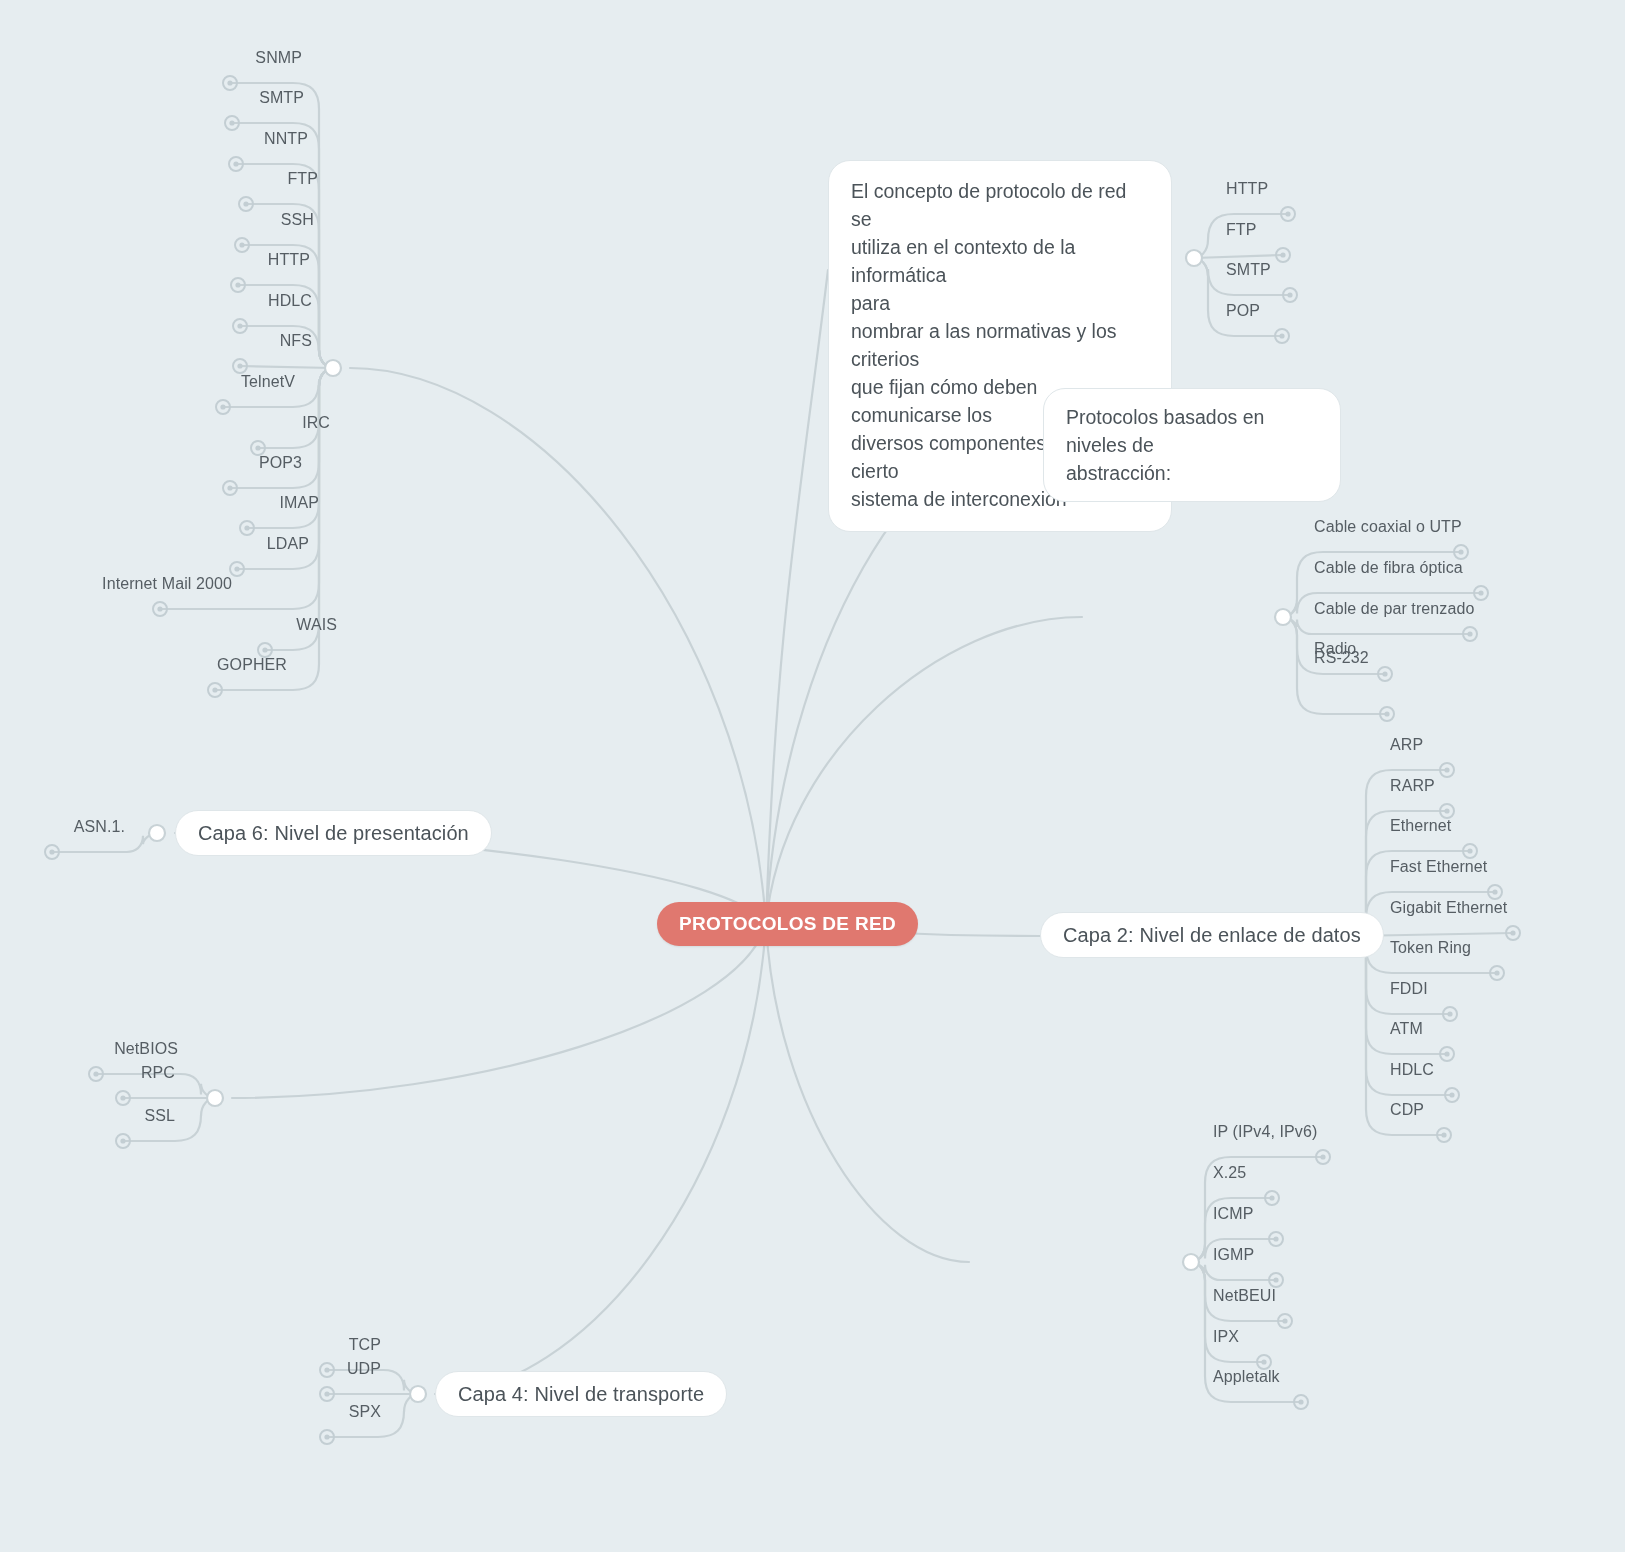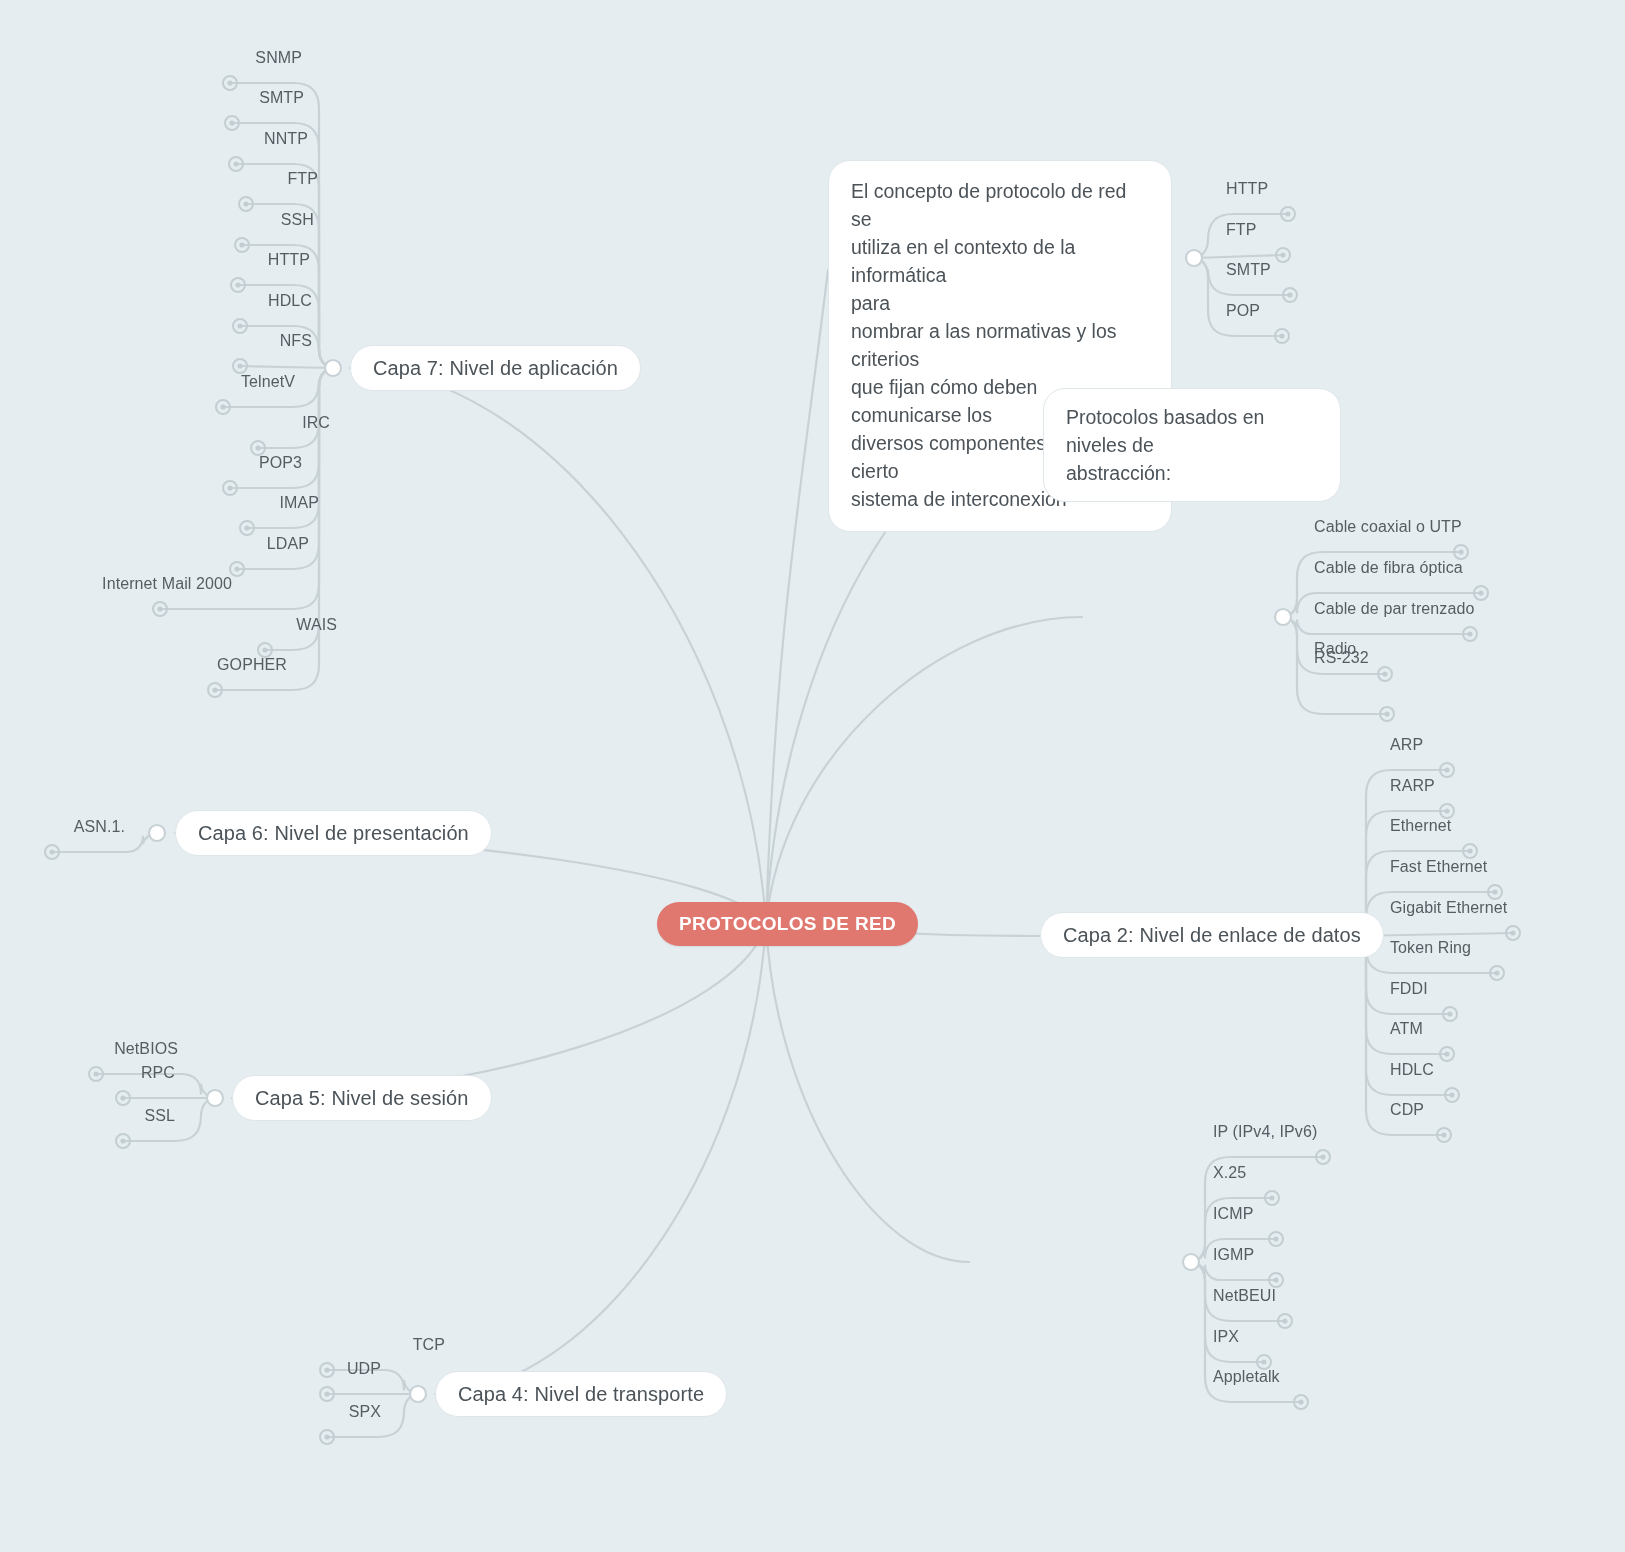--- a/index.html
+++ b/index.html
@@ -482,31 +482,25 @@
 que fijan cómo deben comunicarse los
 diversos componentes de un cierto
 sistema de interconexión</span>
   </div>
 
   <div class="note two" id="abstraction-box" style="left:1043px; top:388px; width:298px;">
     <span class="label">Protocolos basados en niveles de
 abstracción:</span>
   </div>
 
-  <div class="node branch" id="node-capa7" style="left:350px; top:345px;">
-    <span class="label">Capa 7: Nivel de aplicación</span>
-  </div>
 
   <div class="node branch" id="node-capa6" style="left:175px; top:810px;">
     <span class="label">Capa 6: Nivel de presentación</span>
   </div>
 
-  <div class="node branch" id="node-capa5" style="left:232px; top:1075px;">
-    <span class="label">Capa 5: Nivel de sesión</span>
-  </div>
 
   <div class="node branch" id="node-capa4" style="left:435px; top:1371px;">
     <span class="label">Capa 4: Nivel de transporte</span>
   </div>
 
 
   <div class="node branch" id="node-capa2" style="left:1040px; top:912px;">
     <span class="label">Capa 2: Nivel de enlace de datos</span>
   </div>
 
@@ -525,21 +519,21 @@
       <div class="leaf r" style="top: 454px; right: 1323px;">POP3</div>
       <div class="leaf r" style="top: 494px; right: 1306px;">IMAP</div>
       <div class="leaf r" style="top: 535px; right: 1316px;">LDAP</div>
       <div class="leaf r" style="top: 575px; right: 1393px;">Internet Mail 2000</div>
       <div class="leaf r" style="top: 616px; right: 1288px;">WAIS</div>
       <div class="leaf r" style="top: 656px; right: 1338px;">GOPHER</div>
       <div class="leaf r" style="top: 818px; right: 1500px;">ASN.1.</div>
       <div class="leaf r" style="top: 1040px; right: 1447px;">NetBIOS</div>
       <div class="leaf r" style="top: 1064px; right: 1450px;">RPC</div>
       <div class="leaf r" style="top: 1107px; right: 1450px;">SSL</div>
-      <div class="leaf r" style="top: 1336px; right: 1180px;">TCP</div>
+      <div class="leaf r" style="top: 1336px; right: 1244px;">TCP</div>
       <div class="leaf r" style="top: 1360px; right: 1244px;">UDP</div>
       <div class="leaf r" style="top: 1403px; right: 1244px;">SPX</div>
       <div class="leaf l" style="top: 1123px; left: 1213px;">IP (IPv4, IPv6)</div>
       <div class="leaf l" style="top: 1164px; left: 1213px;">X.25</div>
       <div class="leaf l" style="top: 1205px; left: 1213px;">ICMP</div>
       <div class="leaf l" style="top: 1246px; left: 1213px;">IGMP</div>
       <div class="leaf l" style="top: 1287px; left: 1213px;">NetBEUI</div>
       <div class="leaf l" style="top: 1328px; left: 1213px;">IPX</div>
       <div class="leaf l" style="top: 1368px; left: 1213px;">Appletalk</div>
       <div class="leaf l" style="top: 736px; left: 1390px;">ARP</div>

